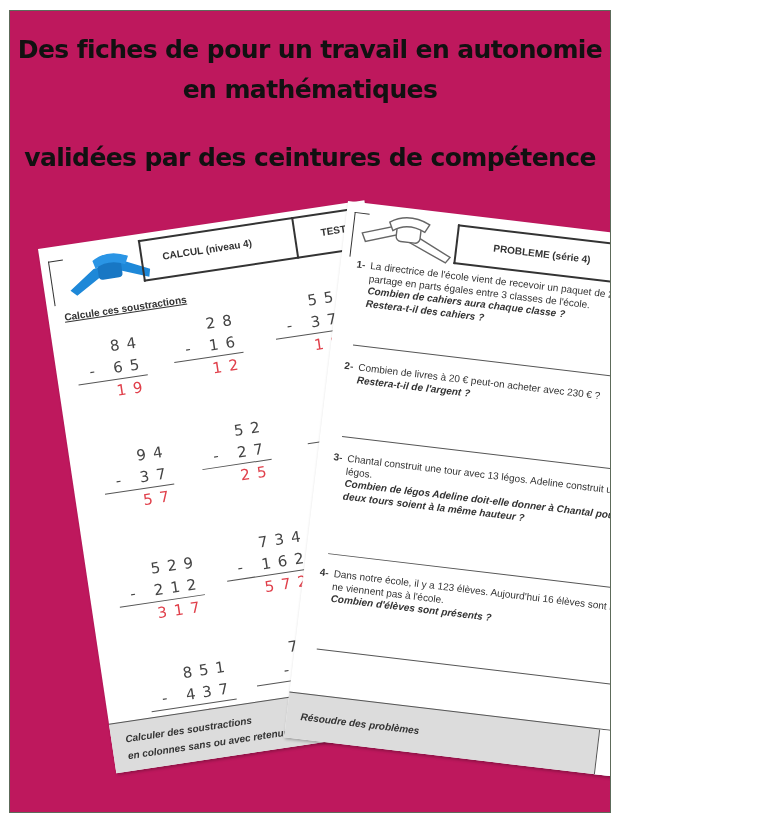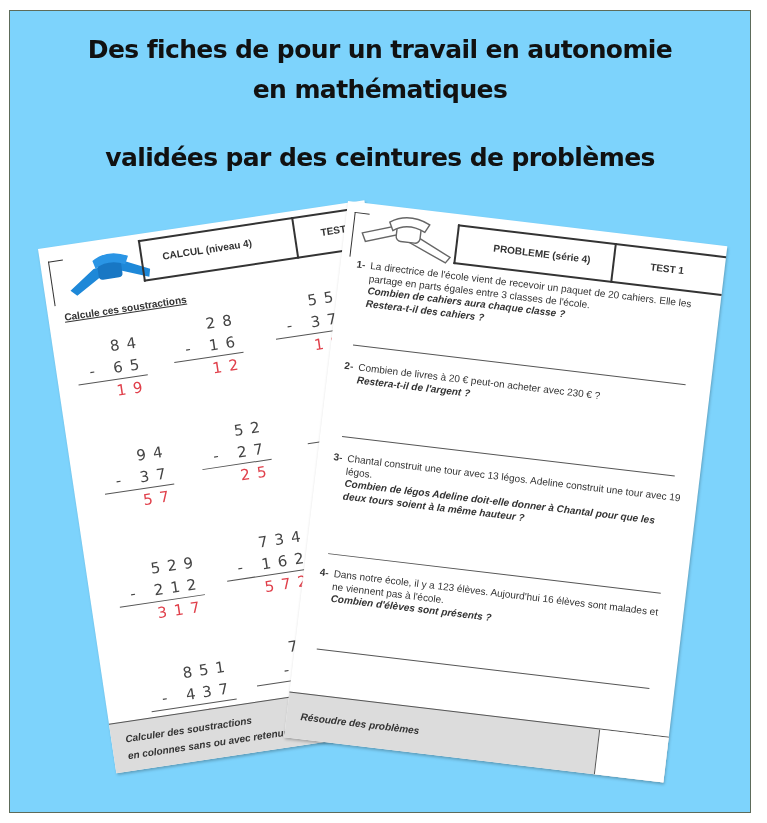--- a/index.html
+++ b/index.html
@@ -1,17 +1,17 @@
 <!DOCTYPE html>
 <html><head>
 <meta charset="utf-8">
 <style>
   html,body{margin:0;padding:0;background:#ffffff;}
   body{width:767px;height:823px;position:relative;overflow:hidden;font-family:"Liberation Sans",sans-serif;}
-  .frame{position:absolute;left:9px;top:10px;width:742px;height:803px;background:#7dd3fc;border:1.5px solid #5d6b5a;box-sizing:border-box;overflow:hidden;}
+  .frame{position:absolute;left:9px;top:10px;width:602px;height:803px;background:#be185d;border:1.5px solid #5d6b5a;box-sizing:border-box;overflow:hidden;}
   .headline{position:absolute;left:0;width:100%;text-align:center;font-family:"DejaVu Sans",sans-serif;font-weight:bold;font-size:25px;color:#111;letter-spacing:-0.6px;}
   .h1{top:24px}.h2{top:64px}.h3{top:132px}
 
   
   .sheet{position:absolute;background:#fff;box-shadow:1px 2px 3px rgba(0,0,0,.25);font-family:"Liberation Sans",sans-serif;color:#333;}
   .calc{left:28px;top:238px;width:330px;height:530px;transform-origin:0 0;transform:rotate(-8.5deg);}
   .prob{left:338px;top:190px;width:382px;height:540px;transform-origin:0 0;transform:rotate(6.8deg);}
 
   .corner{position:absolute;left:8px;top:14px;width:14px;height:44px;border-left:1.5px solid #333;border-top:1.5px solid #333;}
   .hdr-line{position:absolute;background:#333;}
@@ -34,21 +34,21 @@
   .q .b{font-weight:bold;font-style:italic;display:block;padding-left:14px;}
   .q .t{display:block;padding-left:14px;margin-top:-12.5px;}
   .ans{position:absolute;left:22px;width:335px;height:0;border-top:1.5px solid #555;}
 </style>
 </head>
 <body>
 
 <div class="frame">
   <div class="headline h1">Des fiches de pour un travail en autonomie</div>
   <div class="headline h2">en mathématiques</div>
-  <div class="headline h3">validées par des ceintures de problèmes</div>
+  <div class="headline h3">validées par des ceintures de compétence</div>
 
   <div class="sheet calc">
     <div class="corner"></div>
     <svg class="belt-blue" width="90" height="48" viewBox="0 0 90 48">
       <path d="M4 40 L30 22 L60 18 L86 30 L84 38 L58 28 L34 32 L10 46 Z" fill="#1e88d8"></path>
       <rect x="34" y="12" width="24" height="22" rx="4" fill="#1877c4"></rect>
       <path d="M30 14 Q46 4 66 14 L62 22 Q46 14 32 22 Z" fill="#2a95e5"></path>
     </svg>
     <div class="hdr-line" style="left:100px;top:6px;width:1.5px;height:42px;"></div>
     <div class="hdr-line" style="left:100px;top:6px;width:230px;height:1.5px;"></div>

